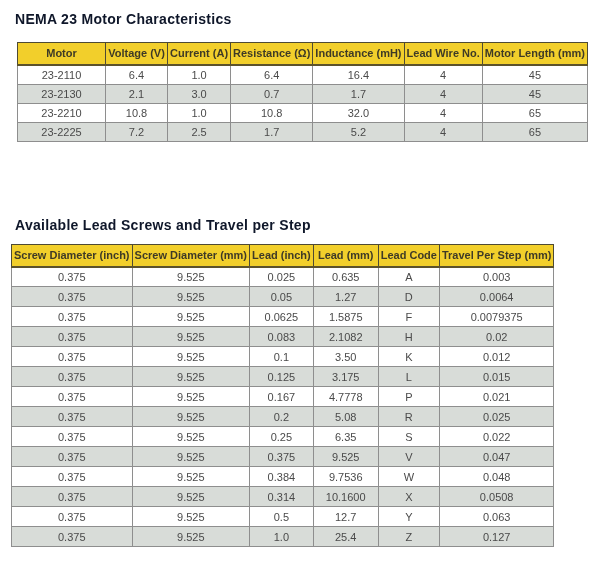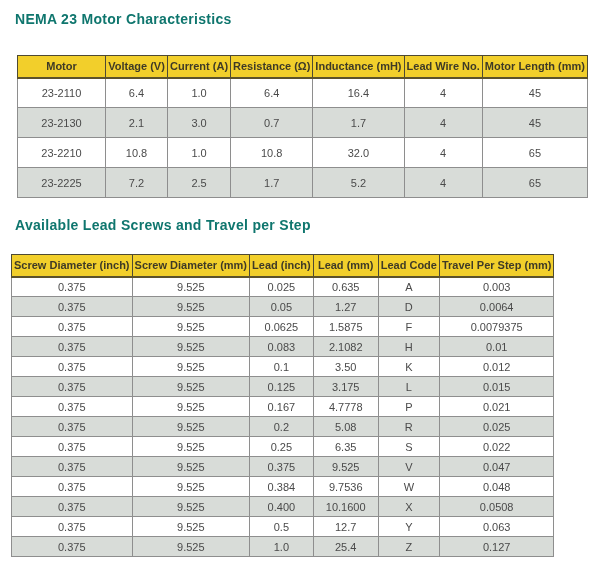--- a/index.html
+++ b/index.html
@@ -10,34 +10,34 @@
     font-family: "Liberation Sans", sans-serif;
   }
   .page { position: relative; width: 600px; height: 569px; overflow: hidden; }
 
   .section-title {
     position: absolute;
     left: 15px;
     margin: 0;
     font-size: 14px;
     font-weight: bold;
-    color: #0f766e;
+    color: #0f172a;
     letter-spacing: 0.3px;
   }
   #title-motors { top: 11px; }
   #title-screws { top: 217px; }
 
   table.data-table {
     position: absolute;
     border-collapse: collapse;
     table-layout: fixed;
     border: 1px solid #6e6e6e;
   }
-  #motor-table { left: 17px; top: 55px; }
-  #screw-table { left: 11px; top: 254px; }
+  #motor-table { left: 17px; top: 42px; }
+  #screw-table { left: 11px; top: 244px; }
 
   table.data-table th {
     background: var(--header-bg, #F2CF2B);
     color: #3e3a26;
     font-size: 11px;
     font-weight: bold;
     text-align: center;
     border: 1px solid #4e4a33;
     border-bottom: 2px solid #5c522b;
     padding: 4px 2px;
@@ -48,21 +48,21 @@
   table.data-table td {
     background: #ffffff;
     color: #4a4a4a;
     font-size: 11px;
     text-align: center;
     border: 1px solid #8e8e8e;
     padding: 3px 2px;
     overflow: hidden;
     white-space: nowrap;
   }
-  #motor-table td { height: 30px; }
+  #motor-table td { height: 19px; }
   #screw-table td { height: 20px; }
   table.data-table tbody tr:nth-child(even) td { background: var(--row-alt-bg, #D8DCD8); }
 
   
   #motor-table col:nth-child(1){width:88px}
   #motor-table col:nth-child(2){width:62px}
   #motor-table col:nth-child(3){width:63px}
   #motor-table col:nth-child(4){width:78px}
   #motor-table col:nth-child(5){width:84px}
   #motor-table col:nth-child(6){width:78px}
@@ -188,21 +188,21 @@
           <td>1.5875</td>
           <td>F</td>
           <td>0.0079375</td>
         </tr>
         <tr>
           <td>0.375</td>
           <td>9.525</td>
           <td>0.083</td>
           <td>2.1082</td>
           <td>H</td>
-          <td>0.01</td>
+          <td>0.02</td>
         </tr>
         <tr>
           <td>0.375</td>
           <td>9.525</td>
           <td>0.1</td>
           <td>3.50</td>
           <td>K</td>
           <td>0.012</td>
         </tr>
         <tr>
@@ -249,21 +249,21 @@
           <td>0.375</td>
           <td>9.525</td>
           <td>0.384</td>
           <td>9.7536</td>
           <td>W</td>
           <td>0.048</td>
         </tr>
         <tr>
           <td>0.375</td>
           <td>9.525</td>
-          <td>0.400</td>
+          <td>0.314</td>
           <td>10.1600</td>
           <td>X</td>
           <td>0.0508</td>
         </tr>
         <tr>
           <td>0.375</td>
           <td>9.525</td>
           <td>0.5</td>
           <td>12.7</td>
           <td>Y</td>

